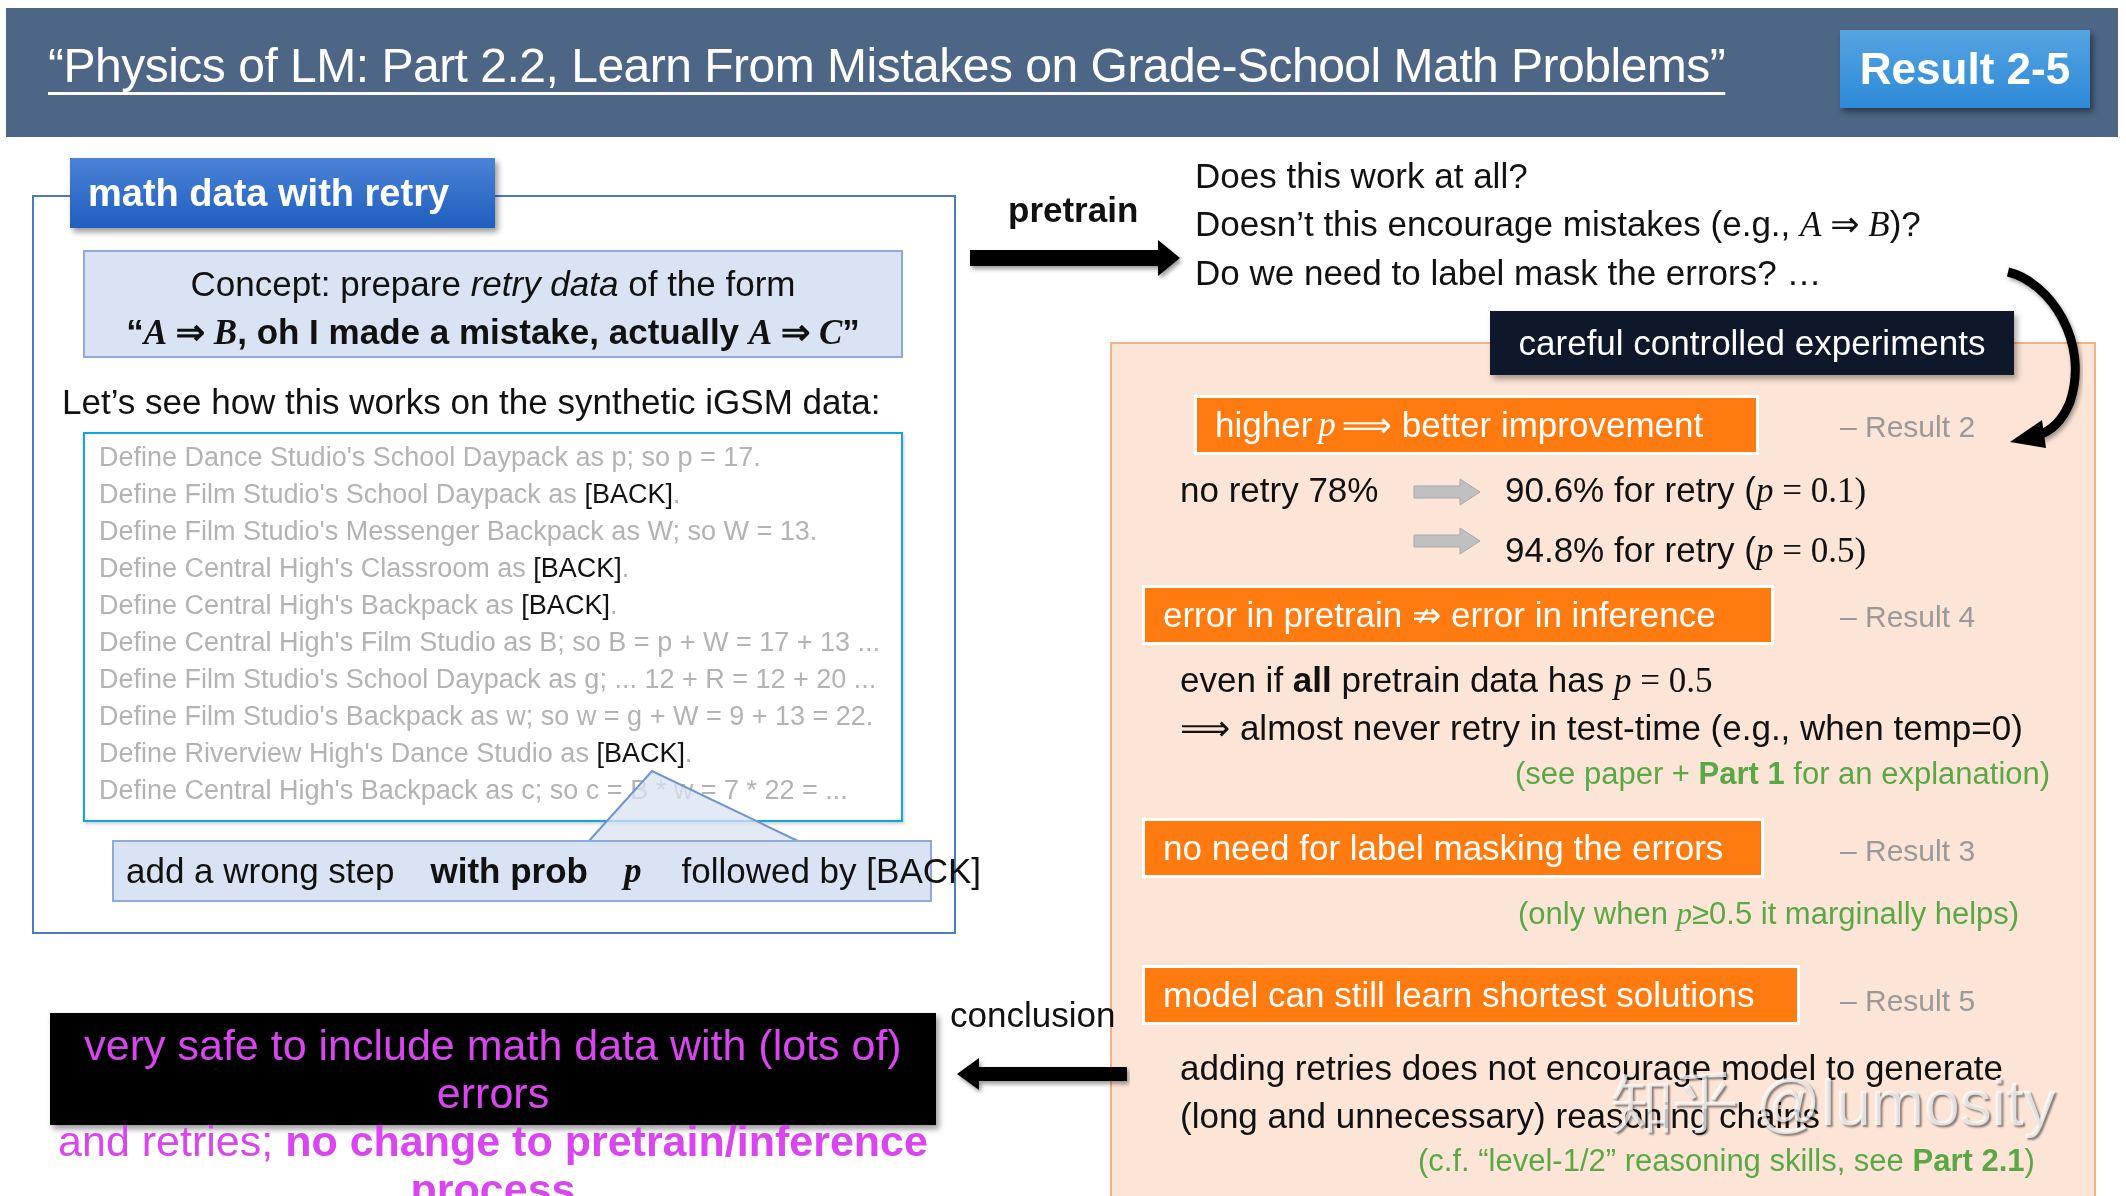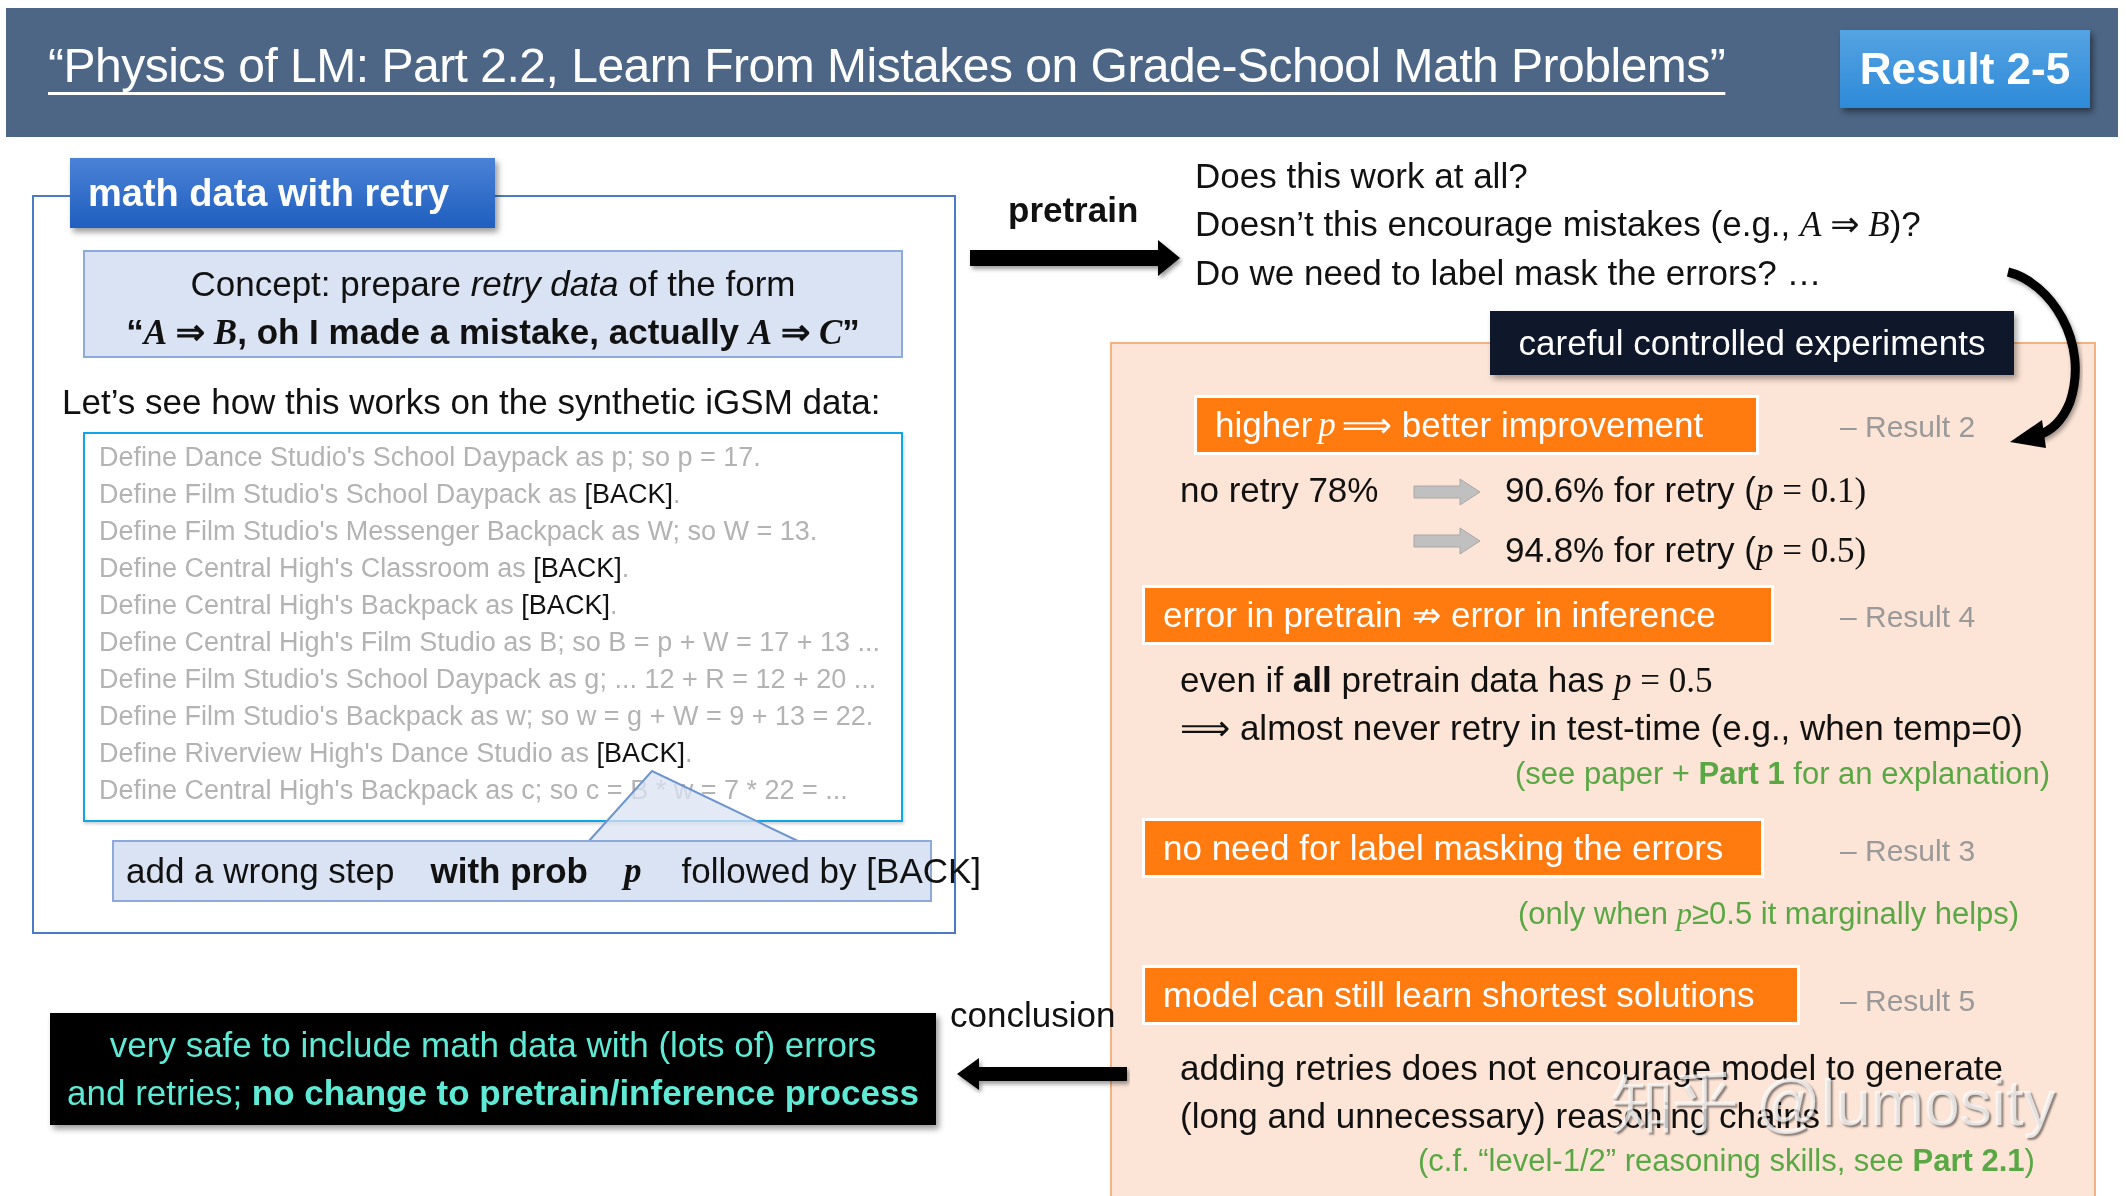--- a/index.html
+++ b/index.html
@@ -37,21 +37,21 @@
   #pink-panel { left:1110px; top:342px; width:986px; height:854px; background:#fce4d6; border:2px solid #f4b183; border-bottom:none; box-sizing:border-box; }
   #experiments { left:1490px; top:311px; width:524px; height:64px; background:#0f172a; color:#fff; font-size:35px;
         display:flex; align-items:center; justify-content:center; box-shadow:3px 4px 6px rgba(0,0,0,.35); }
   .orange { position:absolute; background:#ff7a0f; color:#fff; font-size:35px; height:60px; display:flex; align-items:center;
         padding:0 18px; box-sizing:border-box; border:3px solid #fff; white-space:nowrap; }
   .result-tag { position:absolute; font-size:30px; color:#9a9a9a; white-space:nowrap; }
   .body-text { position:absolute; font-size:35px; white-space:nowrap; color:#111; }
   .green { position:absolute; font-size:31px; color:#5aa845; white-space:nowrap; }
 
   
-  #conclusion-box { left:50px; top:1013px; width:886px; height:112px; background:#000; color:#5eead4; font-size:35px; text-align:center;
+  #conclusion-box { left:50px; top:1013px; width:886px; height:112px; background:#000; color:#d946ef; font-size:43px; text-align:center;
         line-height:48px; padding-top:8px; box-sizing:border-box; box-shadow:3px 4px 6px rgba(0,0,0,.4); }
   #conclusion-label { left:950px; top:995px; font-size:35px; white-space:nowrap; }
 
   #watermark { left:1610px; top:1060px; font-size:64px; color:rgba(255,255,255,0.75); text-shadow:2px 2px 2px rgba(0,0,0,.45); white-space:nowrap; }
 </style>
 </head>
 <body>
 
 <div id="header" class="abs"></div>
 <div id="title" class="abs">“Physics of LM: Part 2.2, Learn From Mistakes on Grade-School Math Problems”</div>

